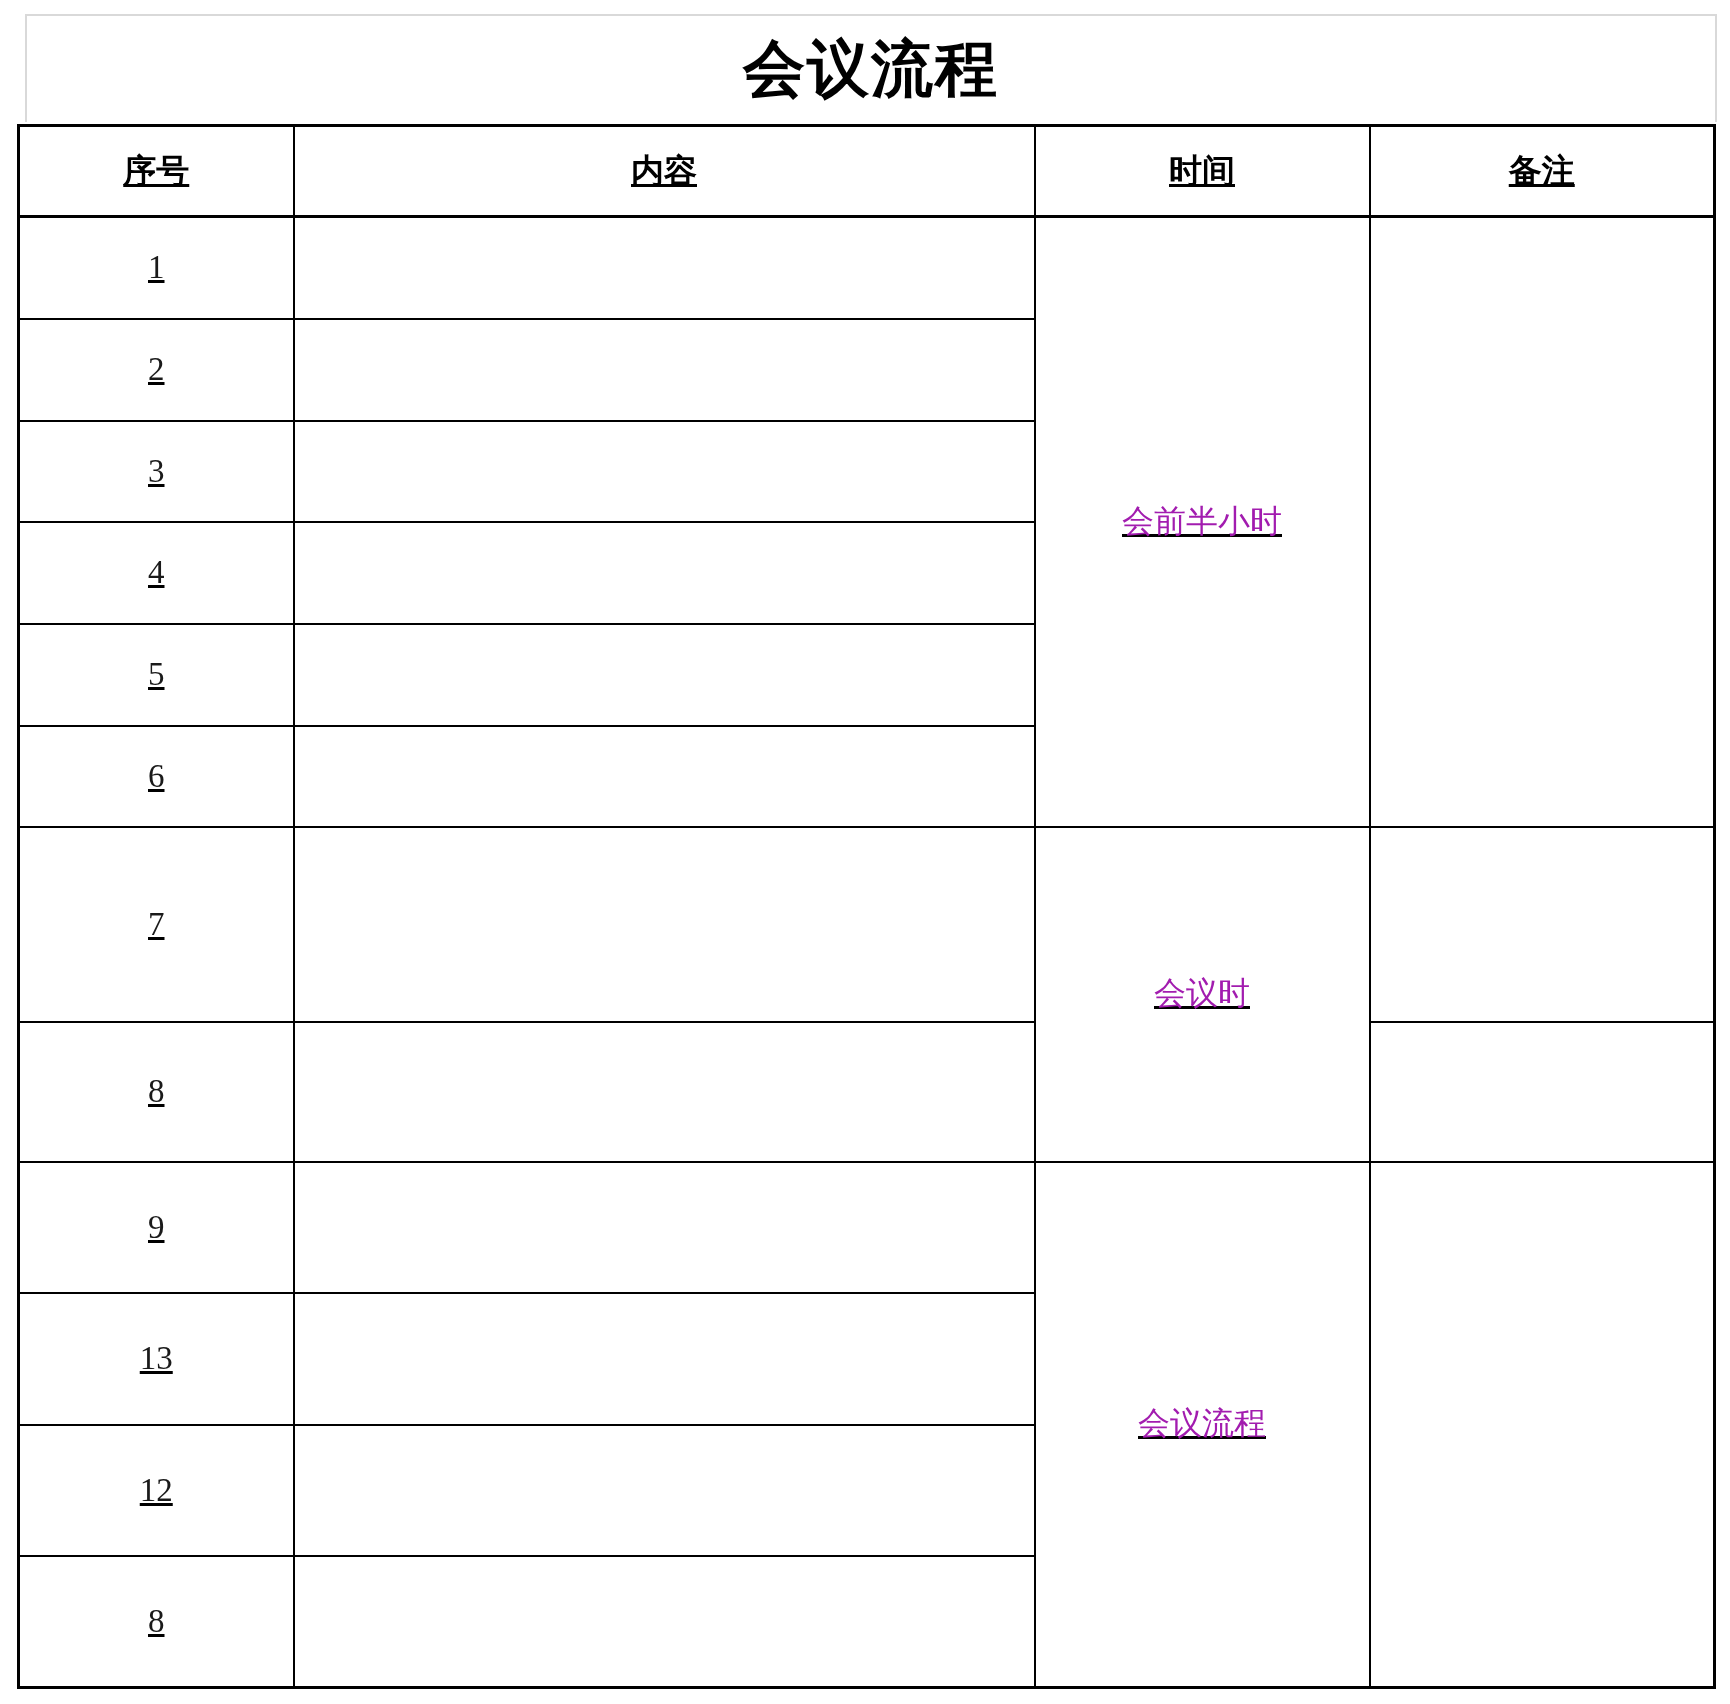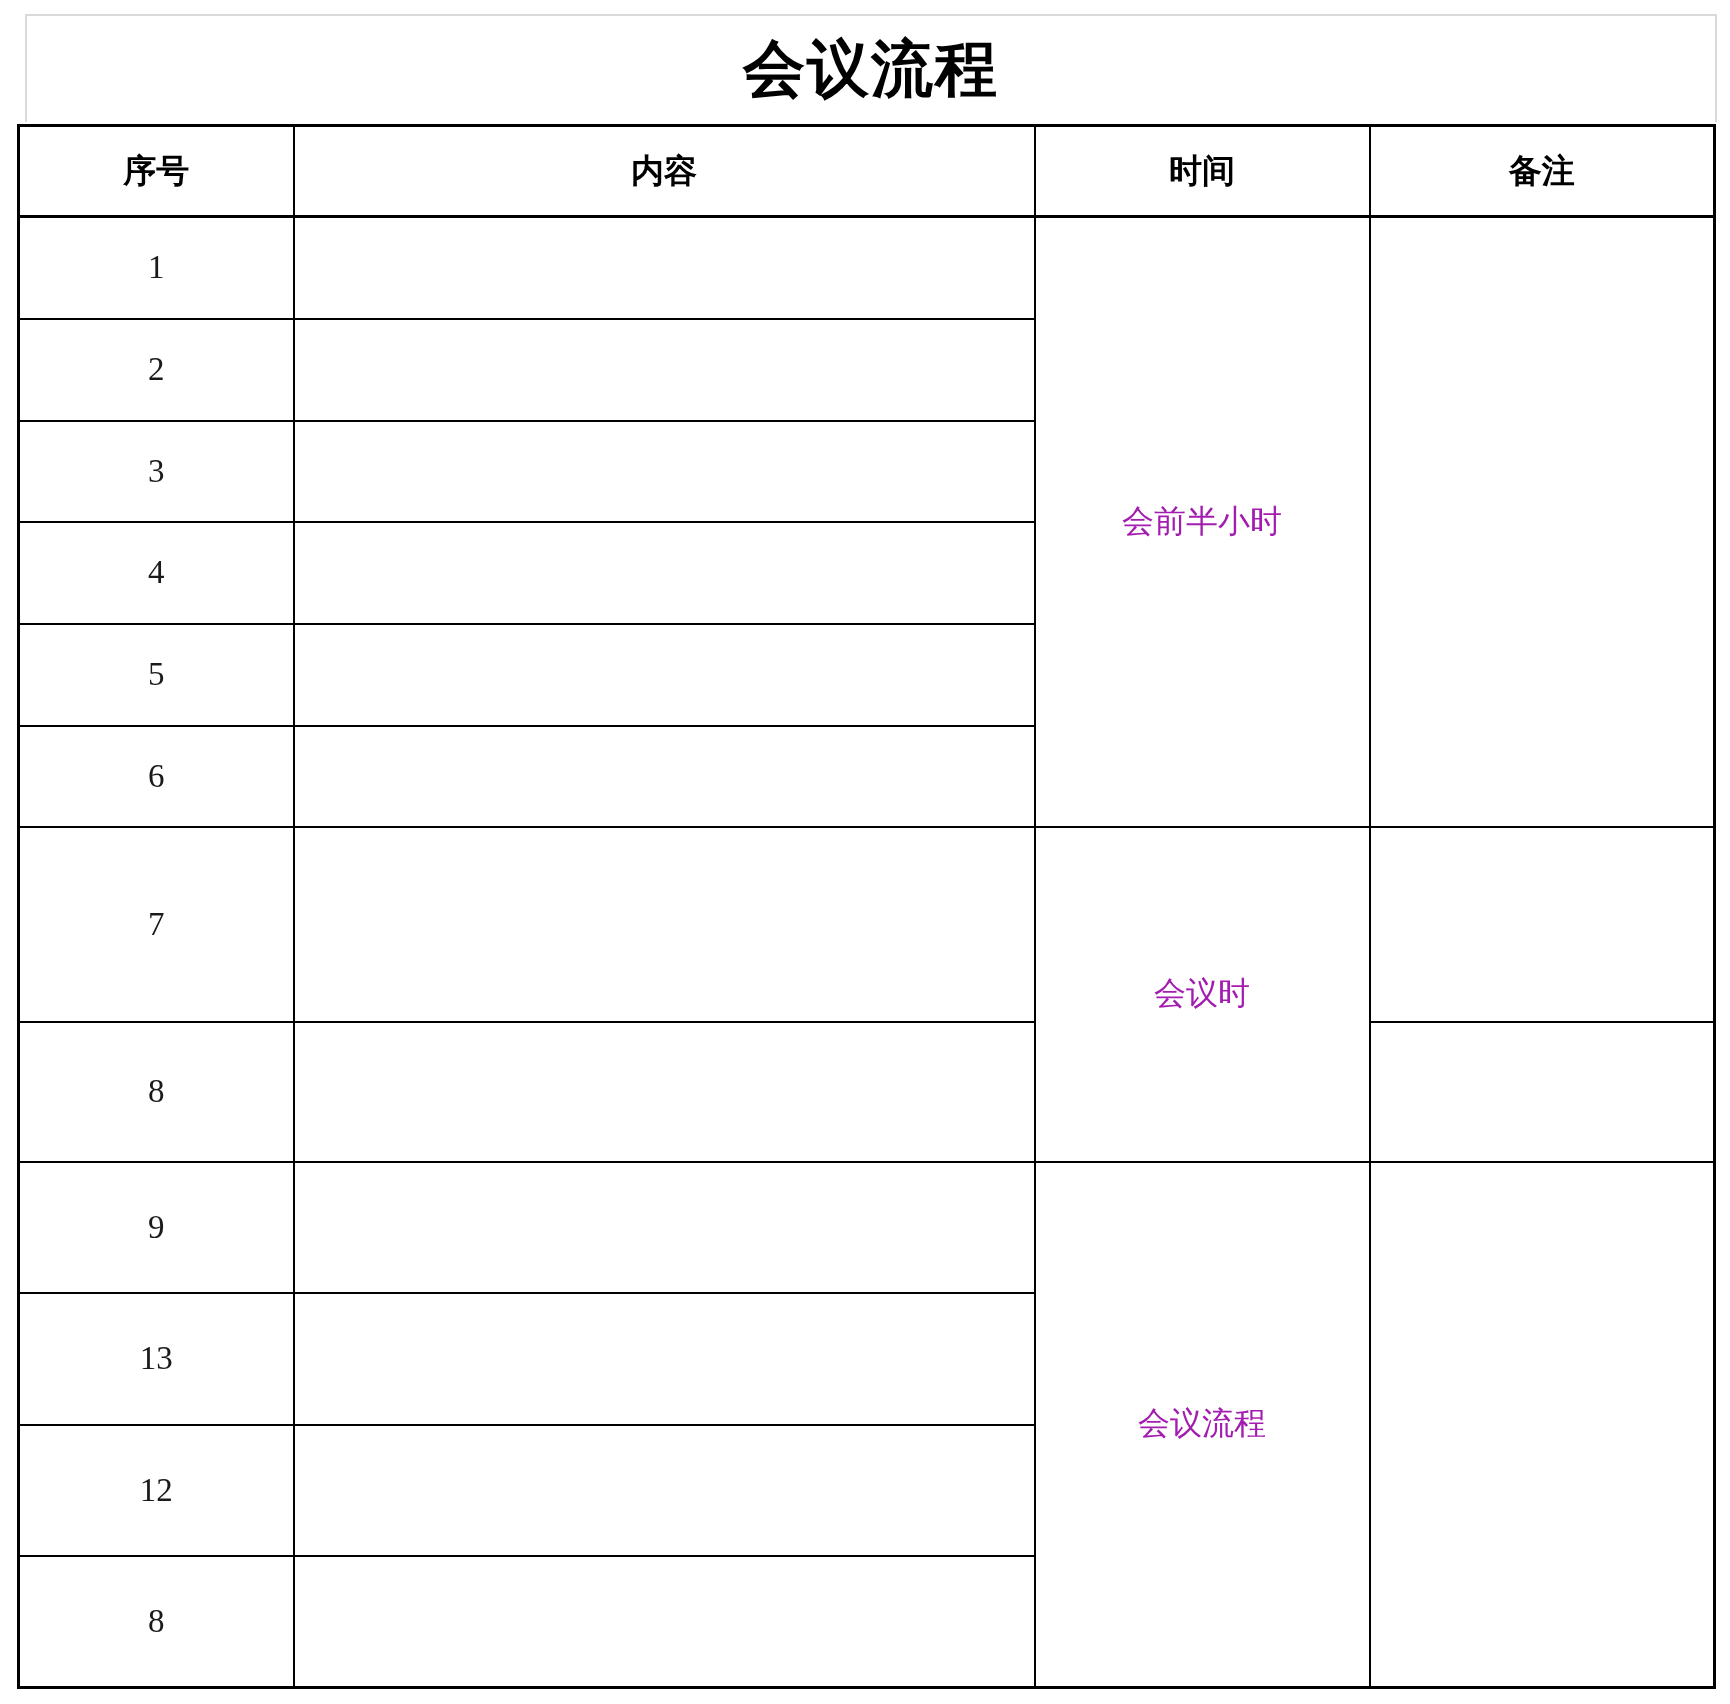--- a/index.html
+++ b/index.html
@@ -39,20 +39,21 @@
   }
   .flow-table {
     position: absolute;
     left: 17px;
     top: 124px;
     width: 1696px;
     height: 1564px;
     border-collapse: collapse;
     table-layout: fixed;
     background: #ffffff;
+    text-decoration: underline;
   }
   .flow-table td, .flow-table th {
     border: 2px solid #000000;
     padding: 0;
     text-align: center;
     vertical-align: middle;
     overflow: hidden;
   }
   .flow-table {
     border: 3px solid #000000;

